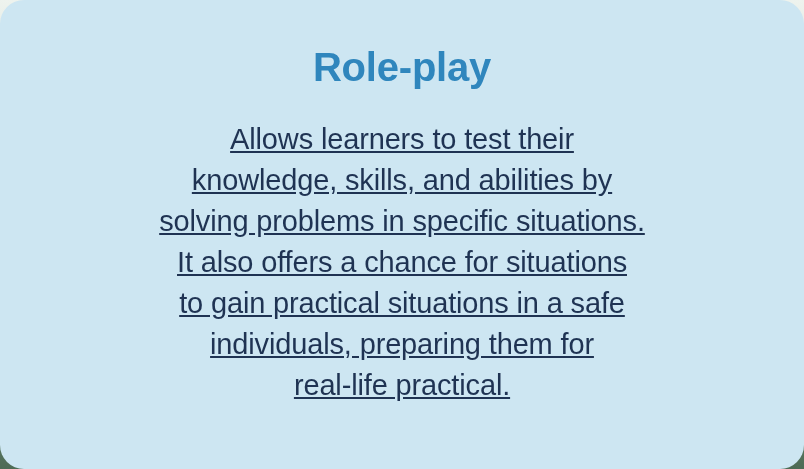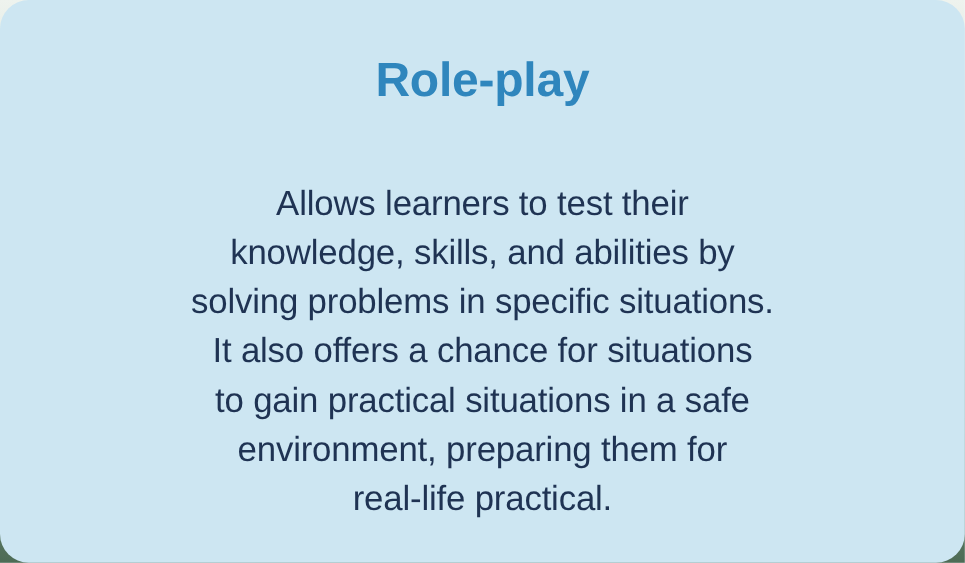--- a/index.html
+++ b/index.html
@@ -18,21 +18,20 @@
     left: 0;
     top: 0;
     width: 804px;
     height: 469px;
     box-sizing: border-box;
     border-radius: 24px;
     background: #cde6f2;
     display: flex;
     flex-direction: column;
     align-items: center;
-    gap: 31px;
   }
   .card-title {
     margin: 0;
     padding: 0;
     font-size: 40px;
     font-weight: bold;
     letter-spacing: -0.2px;
     color: #2f86bd;
     line-height: 1;
     text-align: center;
@@ -46,29 +45,30 @@
     font-weight: normal;
     line-height: 41px;
     color: #1f3353;
     text-align: center;
     width: 700px;
     letter-spacing: -0.15px;
   }
   .card-body .line {
     display: block;
     white-space: nowrap;
+    text-decoration: underline;
   }
 </style>
 </head>
 <body>
 
 <div class="card">
   <h1 class="card-title">Role-play</h1>
   <p class="card-body">
     <span class="line">Allows learners to test their</span>
     <span class="line">knowledge, skills, and abilities by</span>
     <span class="line">solving problems in specific situations.</span>
     <span class="line">It also offers a chance for situations</span>
     <span class="line">to gain practical situations in a safe</span>
-    <span class="line">environment, preparing them for</span>
+    <span class="line">individuals, preparing them for</span>
     <span class="line">real-life practical.</span>
   </p>
 </div>
 
 </body></html>

